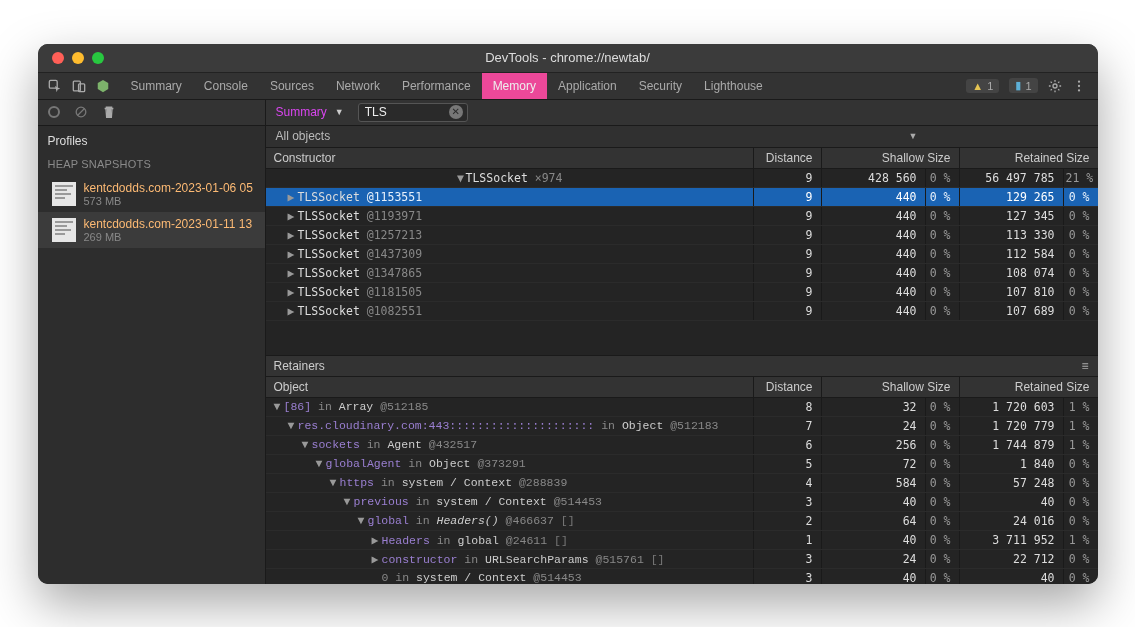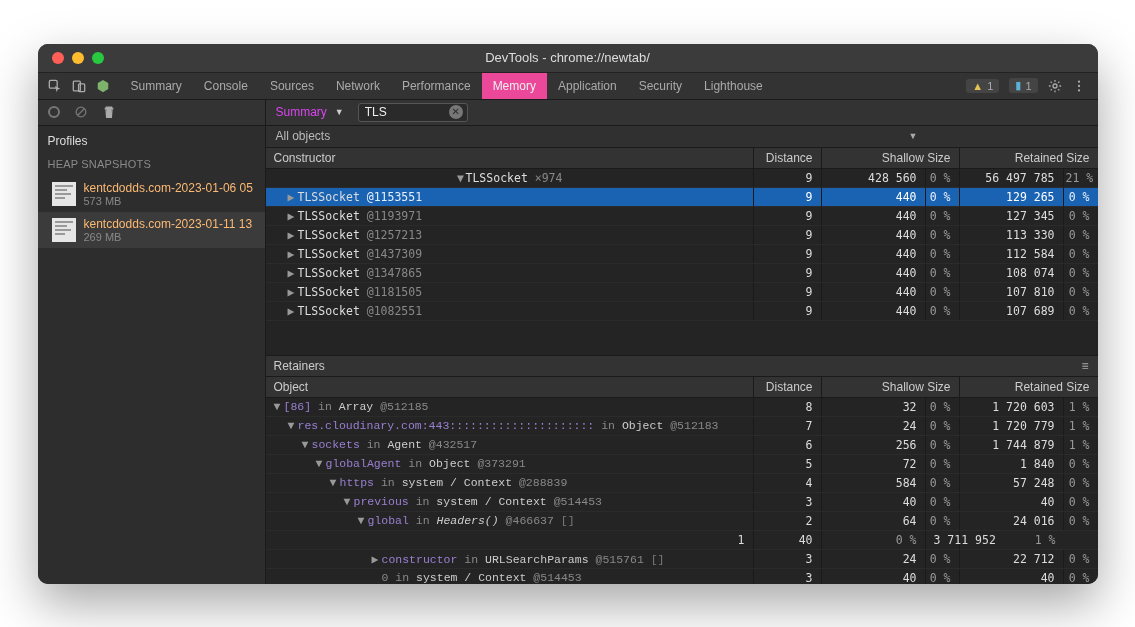--- a/index.html
+++ b/index.html
@@ -453,20 +453,21 @@
             </div>
             <div class="row">
               <div class="cell0"><span class="lev l6"></span><span class="arrow">▼</span><span class="ret-key">global</span> <span class="ret-in">in</span> <span class="ret-type ret-ital">Headers()</span> <span class="objid">@466637</span> <span class="sq">[]</span></div>
               <div class="dist">2</div>
               <div class="num">64</div>
               <div class="pct">0 %</div>
               <div class="num">24 016</div>
               <div class="pct">0 %</div>
             </div>
             <div class="row">
+              <div class="cell0"><span class="lev l7"></span><span class="arrow">▶</span><span class="ret-key">Headers</span> <span class="ret-in">in</span> <span class="ret-type">global</span> <span class="objid">@24611</span> <span class="sq">[]</span></div>
               <div class="dist">1</div>
               <div class="num">40</div>
               <div class="pct">0 %</div>
               <div class="num">3 711 952</div>
               <div class="pct">1 %</div>
             </div>
             <div class="row">
               <div class="cell0"><span class="lev l7"></span><span class="arrow">▶</span><span class="ret-key">constructor</span> <span class="ret-in">in</span> <span class="ret-type">URLSearchParams</span> <span class="objid">@515761</span> <span class="sq">[]</span></div>
               <div class="dist">3</div>
               <div class="num">24</div>

